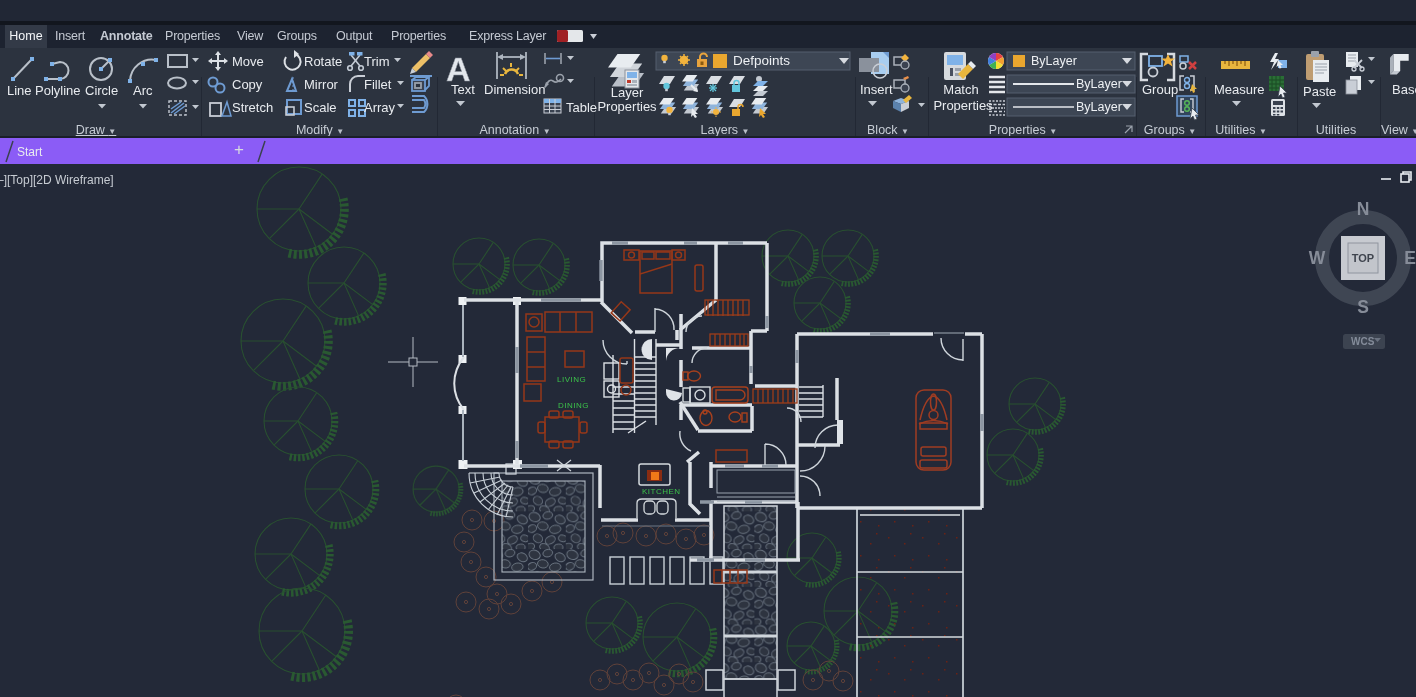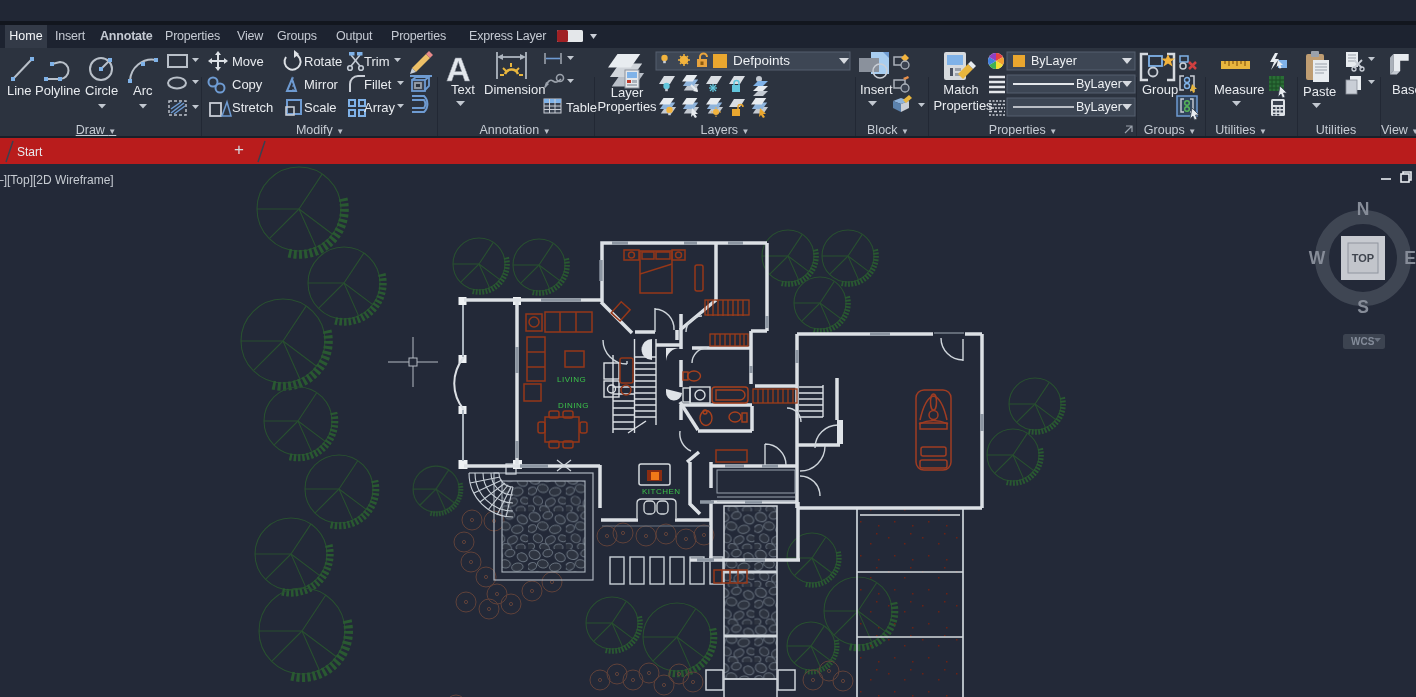--- a/index.html
+++ b/index.html
@@ -7,21 +7,21 @@
 #root { position:relative; width:1416px; height:697px;margin-top:21px; }
 #titlestrip { position:absolute; left:0; top:0; width:1416px; height:4px; background:#12161e; }
 #menubar { position:absolute; left:0; top:4px; width:1416px; height:23px; background:#1d2330; }
 .mtab { position:absolute; top:0; height:23px; line-height:23px; color:#c5cad3; font-size:12.5px; letter-spacing:-0.2px; }
 #hometab { position:absolute; left:5px; top:0; width:42px; height:23px; background:#333a47; color:#f4f6f8; text-align:center; line-height:23px; font-size:12.5px; }
 #ribbon { position:absolute; left:0; top:27px; width:1416px; height:88px; background:#2c333f; }
 #ribbonedge { position:absolute; left:0; top:115px; width:1416px; height:2px; background:#1a1f29; }
 .sep { position:absolute; top:29px; width:1px; height:84px; background:#222834; }
 .ptitle { position:absolute; top:75px; font-size:12.5px; color:#c6ccd4; text-align:center; }
 .dn { color:#b9bfc8; font-size:8px; }
-#tabbar { position:absolute; left:0; top:117px; width:1416px; height:26px; background:#b91c1c;text-decoration:underline; }
+#tabbar { position:absolute; left:0; top:117px; width:1416px; height:26px; background:#8b5cf6;text-decoration:underline; }
 #doctab { position:absolute; left:53px; top:1px; width:170px; height:25px; background:#2c333d; }
 #doctab span.t { position:absolute; left:9px; top:6px; font-size:12px; font-weight:bold; color:#f2f4f7; letter-spacing:-0.4px; }
 #doctab span.x { position:absolute; right:6px; top:4px; font-size:13px; color:#c9ced5; }
 #starttab { position:absolute; left:17px; top:7px; font-size:12px; color:#e8ebef; }
 #plustab { position:absolute; left:234px; top:2px; font-size:17px; color:#d6dae0; }
 #canvas { position:absolute; left:0; top:143px; width:1416px; height:554px; background:#232938; }
 </style>
 </head>
 <body>
 <div id="root">

